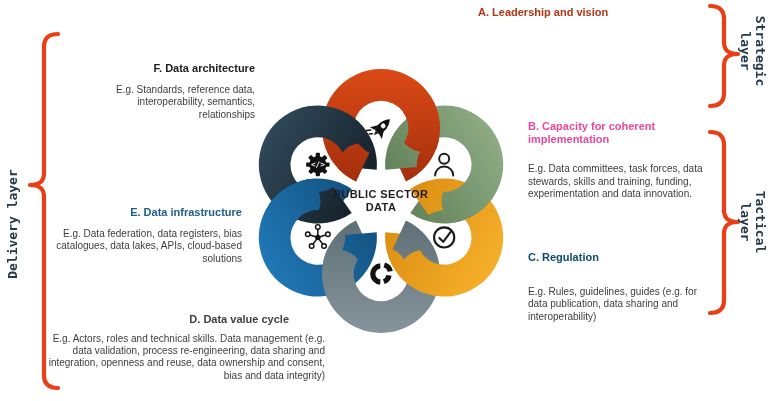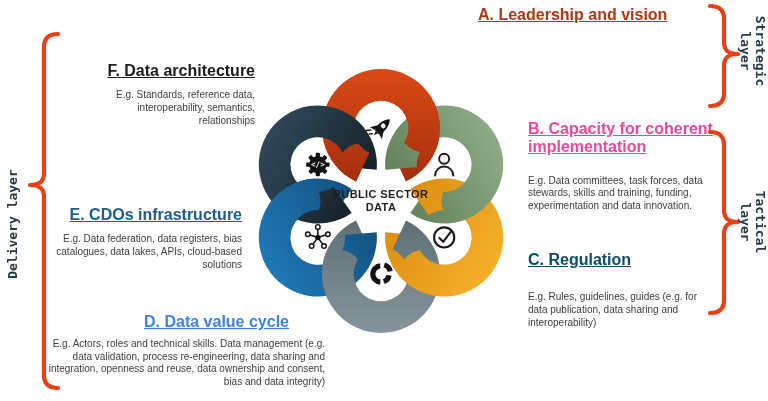--- a/index.html
+++ b/index.html
@@ -1,34 +1,34 @@
 <!DOCTYPE html>
 <html><head>
 <meta charset="utf-8">
 <style>
   html,body { margin:0; padding:0; background:#fff; }
   #stage {
     position:relative; width:768px; height:401px; overflow:hidden;
     background:#ffffff; font-family:"Liberation Sans", sans-serif;
   }
   .sec { position:absolute; }
-  .sec .h { font-size:16px; font-weight:bold; line-height:1.15;text-decoration:underline; }
+  .sec .h { font-size:11px; font-weight:bold; line-height:1.15; }
   .sec .b { font-size:10px; color:#3d3d3d; line-height:1.26; }
   .alignr { text-align:right; }
   .sec-a { left:478px; top:6px;  width:212px; }
   .sec-a .h { color:#B33512; }
   .sec-a .b { margin-top:15px; }
   .sec-b { left:528px; top:120px; width:200px; }
   .sec-b .h { color:#ec4899; }
   .sec-b .b { margin-top:18px; }
   .sec-c { left:528px; top:251px; width:190px; }
   .sec-c .h { color:#0c4a6e; }
   .sec-c .b { margin-top:22px; }
   .sec-d { left:47px; top:313px; width:278px; }
-  .sec-d .h { color:#3b82f6; margin-right:36px;text-align:right; }
+  .sec-d .h { color:#404040; margin-right:36px;text-align:right; }
   .sec-d .b { margin-top:7px; line-height:1.24; }
   .sec-e { left:47px; top:206px; width:195px; }
   .sec-e .h { color:#1D5D89; }
   .sec-e .b { margin-top:9px; }
   .sec-f { left:85px; top:62px;  width:170px; }
   .sec-f .h { color:#1C1C1C; }
   .sec-f .b { margin-top:9px; }
   .brace { position:absolute; }
   .vlabel {
     position:absolute; display:flex; align-items:center; justify-content:center;
@@ -58,21 +58,21 @@
     <div class="h">C. Regulation</div>
     <div class="b">E.g. Rules, guidelines, guides (e.g. for data publication, data sharing and interoperability)</div>
   </div>
 
   <div class="sec sec-d alignr">
     <div class="h">D. Data value cycle</div>
     <div class="b">E.g. Actors, roles and technical skills. Data management (e.g. data validation, process re-engineering, data sharing and integration, openness and reuse, data ownership and consent, bias and data integrity)</div>
   </div>
 
   <div class="sec sec-e alignr">
-    <div class="h">E. CDOs infrastructure</div>
+    <div class="h">E. Data infrastructure</div>
     <div class="b">E.g. Data federation, data registers, bias catalogues, data lakes,  APIs, cloud-based solutions</div>
   </div>
 
   <div class="sec sec-f alignr">
     <div class="h">F. Data architecture</div>
     <div class="b">E.g. Standards, reference data, interoperability, semantics, relationships</div>
   </div>
 
   <svg id="flower" width="288" height="288" viewBox="0 0 300 300">
     <defs>

